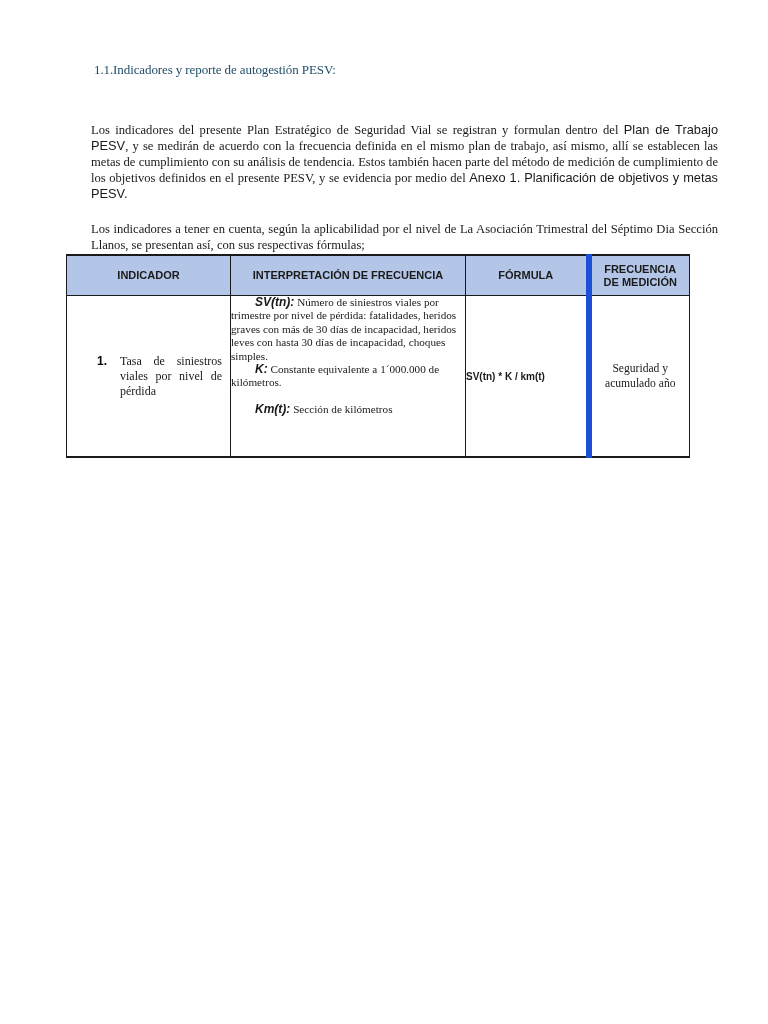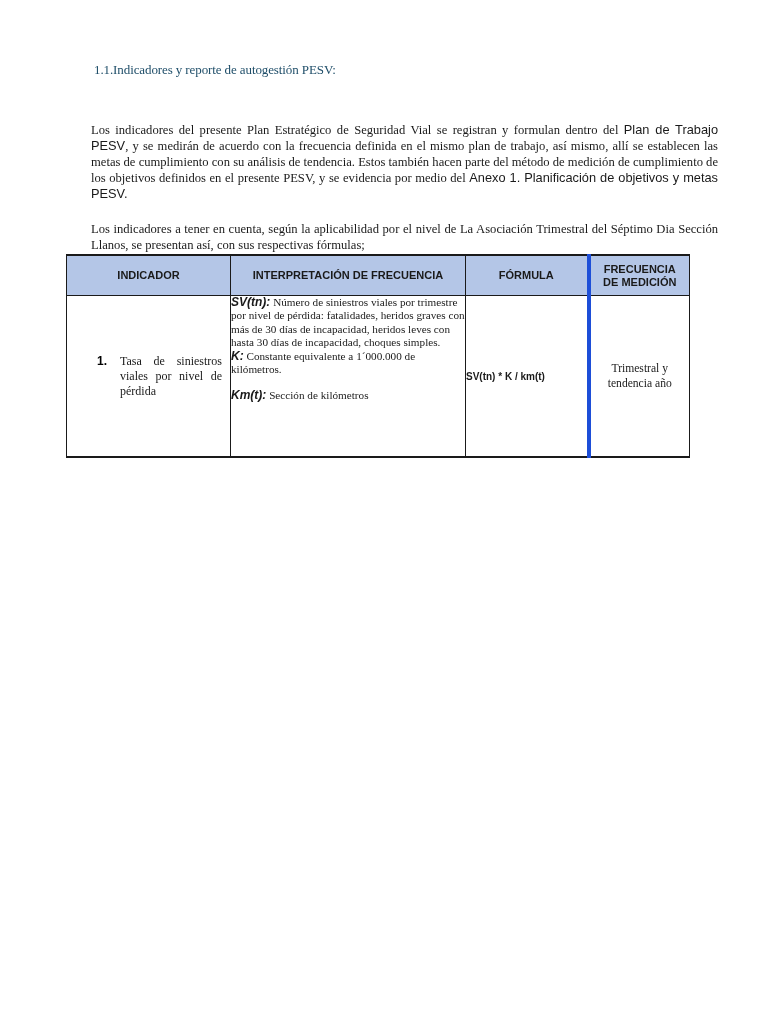--- a/index.html
+++ b/index.html
@@ -24,36 +24,36 @@
     table.ind th, table.ind td {
       border: 1px solid #1a1a1a; padding: 0;
     }
     table.ind th {
       background: #b4c6e7; height: 39px;
       font-family: "Liberation Sans", sans-serif; font-weight: bold; font-size: 11px;
       color: #1a1a1a; text-align: center; vertical-align: middle; line-height: 13px;
     }
     table.ind tr.hdr th { border-top: 2px solid #1a1a1a; }
     table.ind td { height: 160px; vertical-align: middle; border-bottom: 2px solid #1a1a1a; }
-    table.ind .c4l { border-left: 4px solid #1d4ed8; }
+    table.ind .c4l { border-left: 6px solid #1d4ed8; }
     .indcell { display: flex; align-items: flex-start; padding: 0 8px 0 30px; }
     .indnum {
       font-family: "Liberation Sans", sans-serif; font-weight: bold; font-size: 12px;
       width: 23px; flex: none; line-height: 15px;
     }
     .indtext {
       font-family: Liberation Serif, serif; font-size: 12px; line-height: 15px;
       text-align: justify; text-align-last: left; color: #1a1a1a;
     }
     .interp {
       padding: 6px 6px 0 7px; vertical-align: top !important;
       font-family: "Liberation Serif", serif; font-size: 11.2px; line-height: 13.4px; color: #1a1a1a;
     }
     .interp .term {
-      font-family: "Liberation Sans", sans-serif; font-weight: bold; font-style: italic; font-size: 12px;
+      font-family: "Liberation Sans", sans-serif; font-weight: bold; font-style: italic; font-size: 12px; margin-left: 24px;
     }
     .interp .gap { height: 13px; }
     .formula {
       text-align: left; font-family: "Liberation Sans", sans-serif; font-weight: bold; font-size: 10px;
       color: #1a1a1a;
     }
     .freq {
       text-align: center; font-family: "Liberation Serif", serif; font-size: 11.6px; line-height: 15px;
       color: #1a1a1a; padding: 0 4px;
     }
@@ -88,16 +88,16 @@
         <span class="indtext">Tasa de siniestros viales por nivel de pérdida</span>
       </div>
     </td>
     <td class="interp">
       <div><span class="term">SV(tn):</span><span> Número de siniestros viales por trimestre por nivel de pérdida: fatalidades, heridos graves con más de 30 días de incapacidad, heridos leves con hasta 30 días de incapacidad, choques simples.</span></div>
       <div><span class="term">K:</span><span> Constante equivalente a 1´000.000 de kilómetros.</span></div>
       <div class="gap"></div>
       <div><span class="term">Km(t):</span><span> Sección de kilómetros</span></div>
     </td>
     <td class="formula">SV(tn) * K / km(t)</td>
-    <td class="freq c4l">Trimestral y tendencia año</td>
+    <td class="freq c4l">Seguridad y acumulado año</td>
   </tr>
 </tbody>
   </table>
 
 </body></html>

